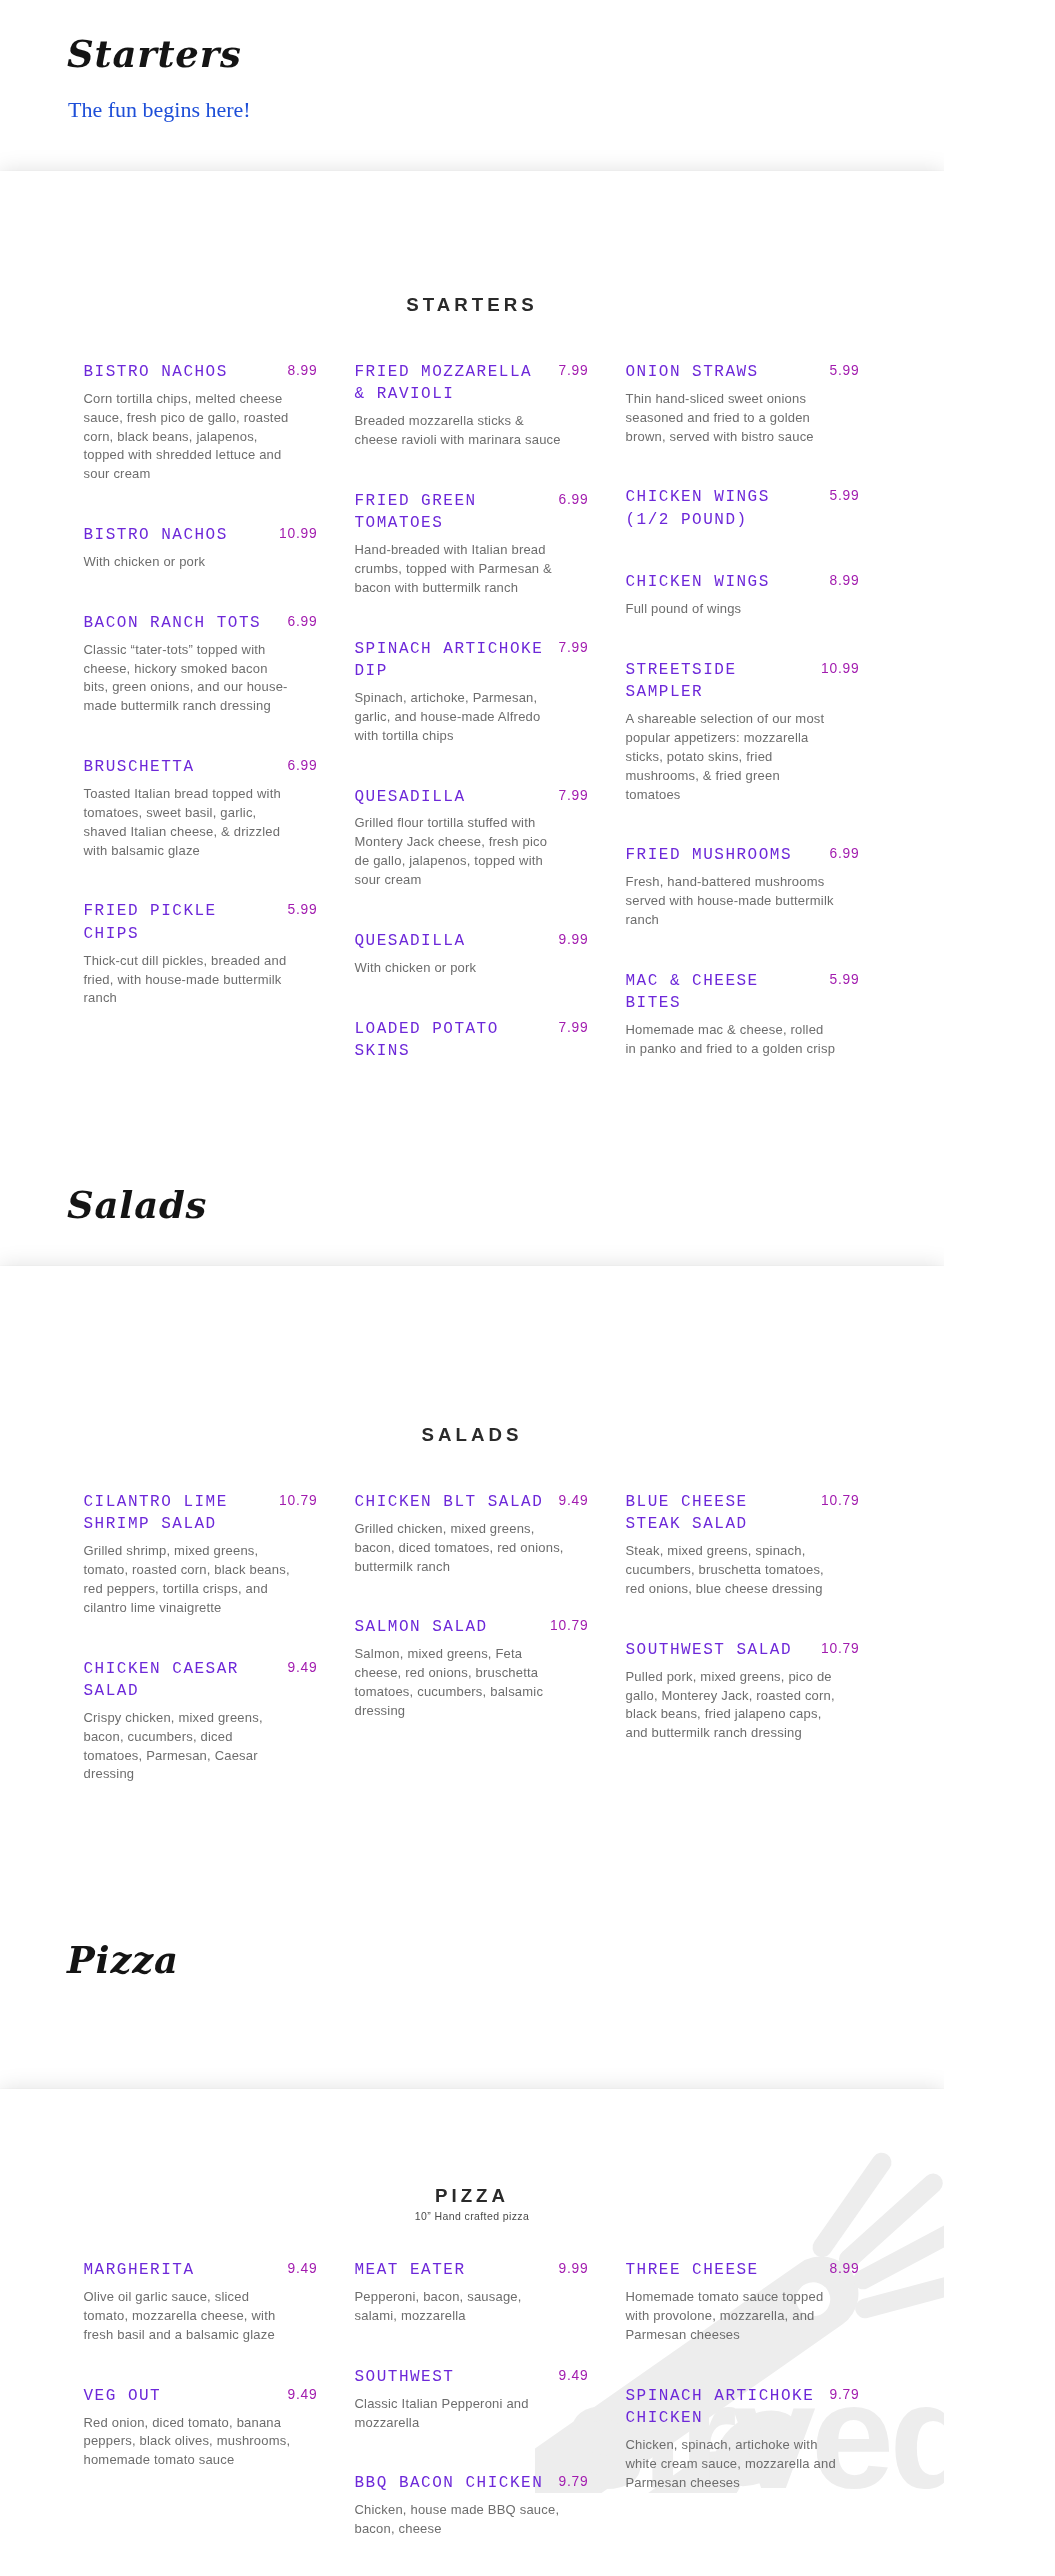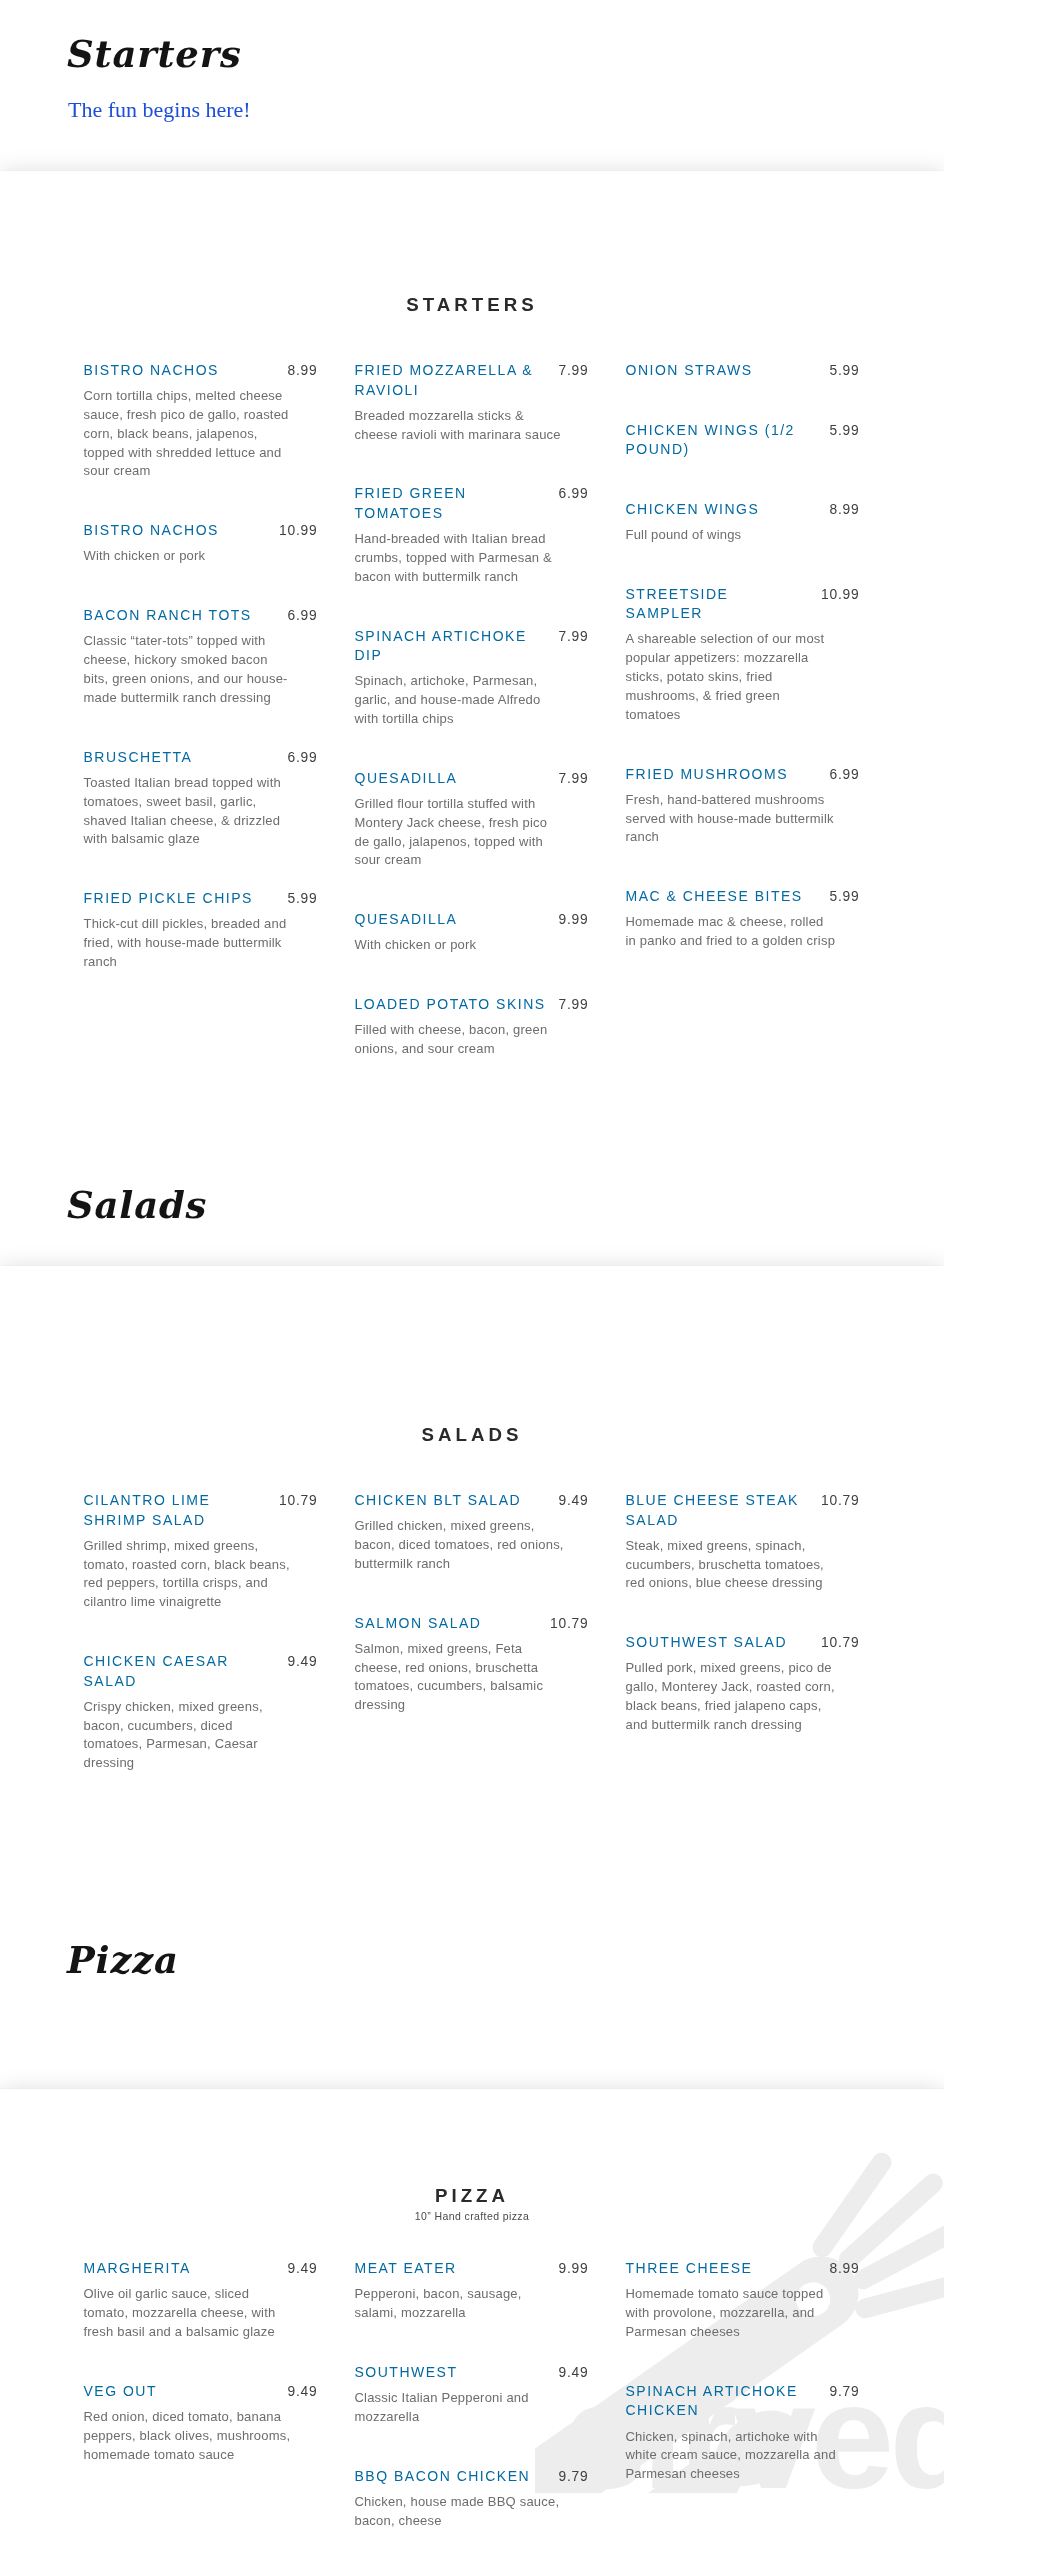--- a/index.html
+++ b/index.html
@@ -43,23 +43,23 @@
   }
 
   .card-inner { position:relative; width:777px; margin:0 auto; }
   .grid { display:flex; gap:37px; }
   .card-3 .grid { margin-top:37px; }
   .col { flex:0 0 234px; width:234px; }
 
   .item { margin-bottom:40px; }
   .item-head { display:flex; justify-content:space-between; align-items:flex-start; }
   .item-name {
-    font-size:14px; letter-spacing:1.5px; color:#0369a1; line-height:1.4; padding-right:11.4px;
-  }
-  .item-price { font-size:13.8px; letter-spacing:0.8px; color:#404040; white-space:nowrap; line-height:1.4; }
+    font-size:16px; letter-spacing:1.5px; color:#6d28d9; line-height:1.4; padding-right:11.4px;font-family:Liberation Mono, monospace;
+  }
+  .item-price { font-size:13.8px; letter-spacing:0.8px; color:#a21caf; white-space:nowrap; line-height:1.4; }
   .item-desc {
     margin:6.5px 0 0 0; padding-right:23px;
     font-size:13px; letter-spacing:0.2px; line-height:1.45; color:#6d6d6d;
   }
 
   
   .watermark-icon { position:absolute; top:23px; right:-45px; width:454px; height:381px; pointer-events:none; }
   .watermark-text {
     position:absolute; bottom:65px; right:-32px; margin:0;
     font-size:150px; font-weight:bold; letter-spacing:-4.9px; line-height:1;
@@ -160,20 +160,21 @@
               </div>
               <p class="item-desc">Filled with cheese, bacon, green onions, and sour cream</p>
             </div>
           </div>
           <div class="col">
             <div class="item">
               <div class="item-head">
                 <span class="item-name">ONION STRAWS</span>
                 <span class="item-price">5.99</span>
               </div>
+              <p class="item-desc">Thin hand-sliced sweet onions seasoned and fried to a golden brown, served with bistro sauce</p>
             </div>
             <div class="item">
               <div class="item-head">
                 <span class="item-name">CHICKEN WINGS (1/2 POUND)</span>
                 <span class="item-price">5.99</span>
               </div>
             </div>
             <div class="item">
               <div class="item-head">
                 <span class="item-name">CHICKEN WINGS</span>

